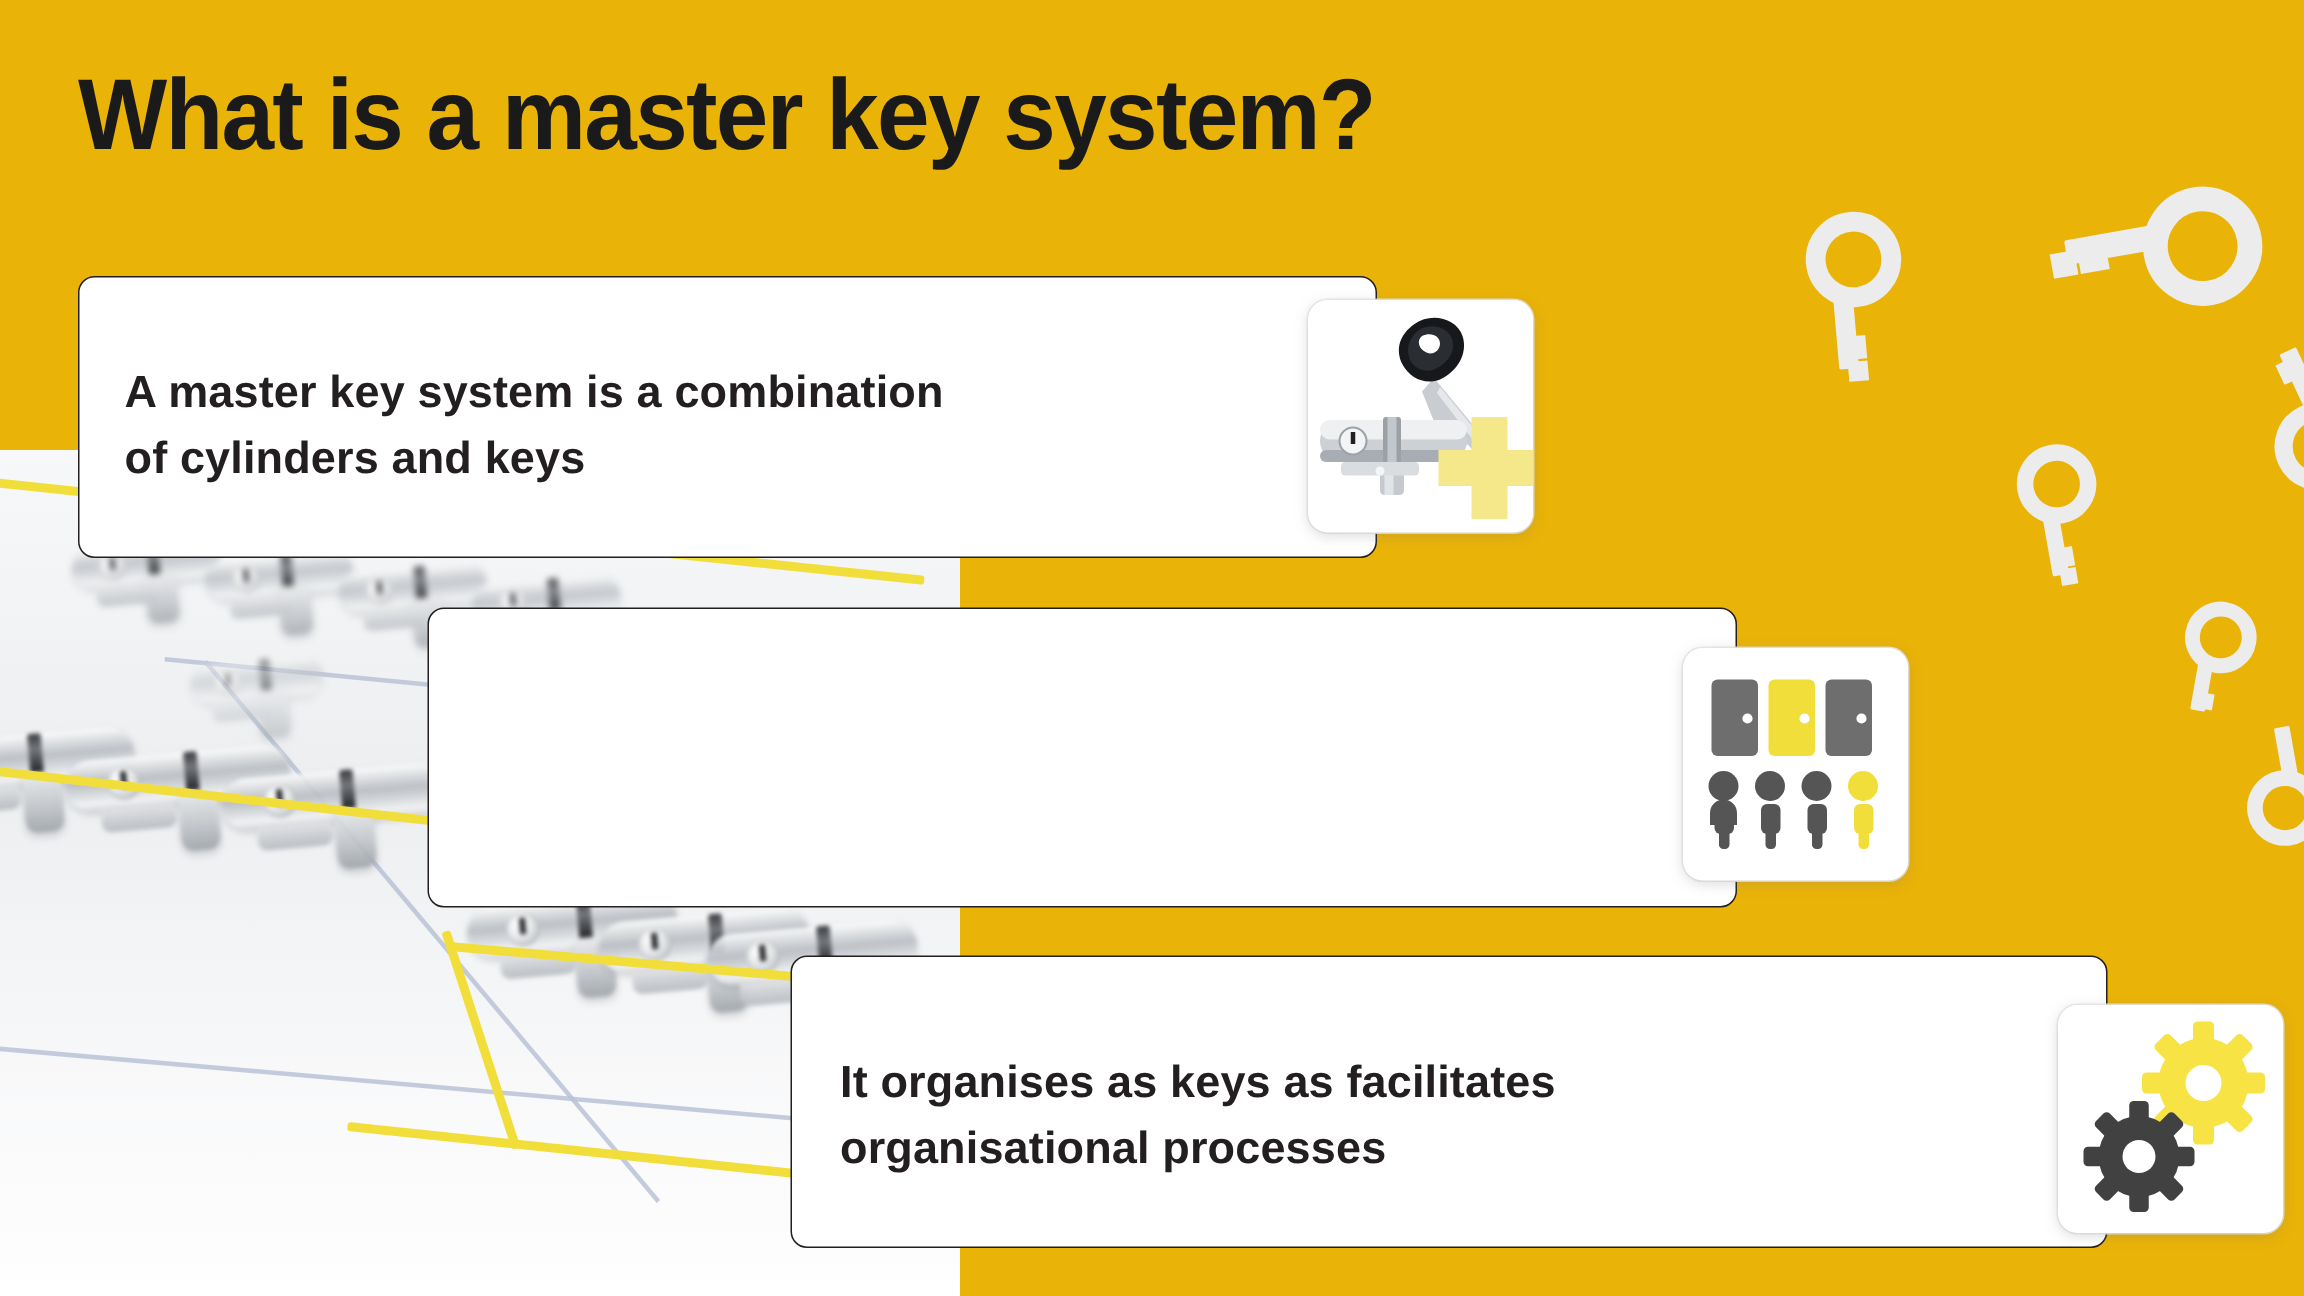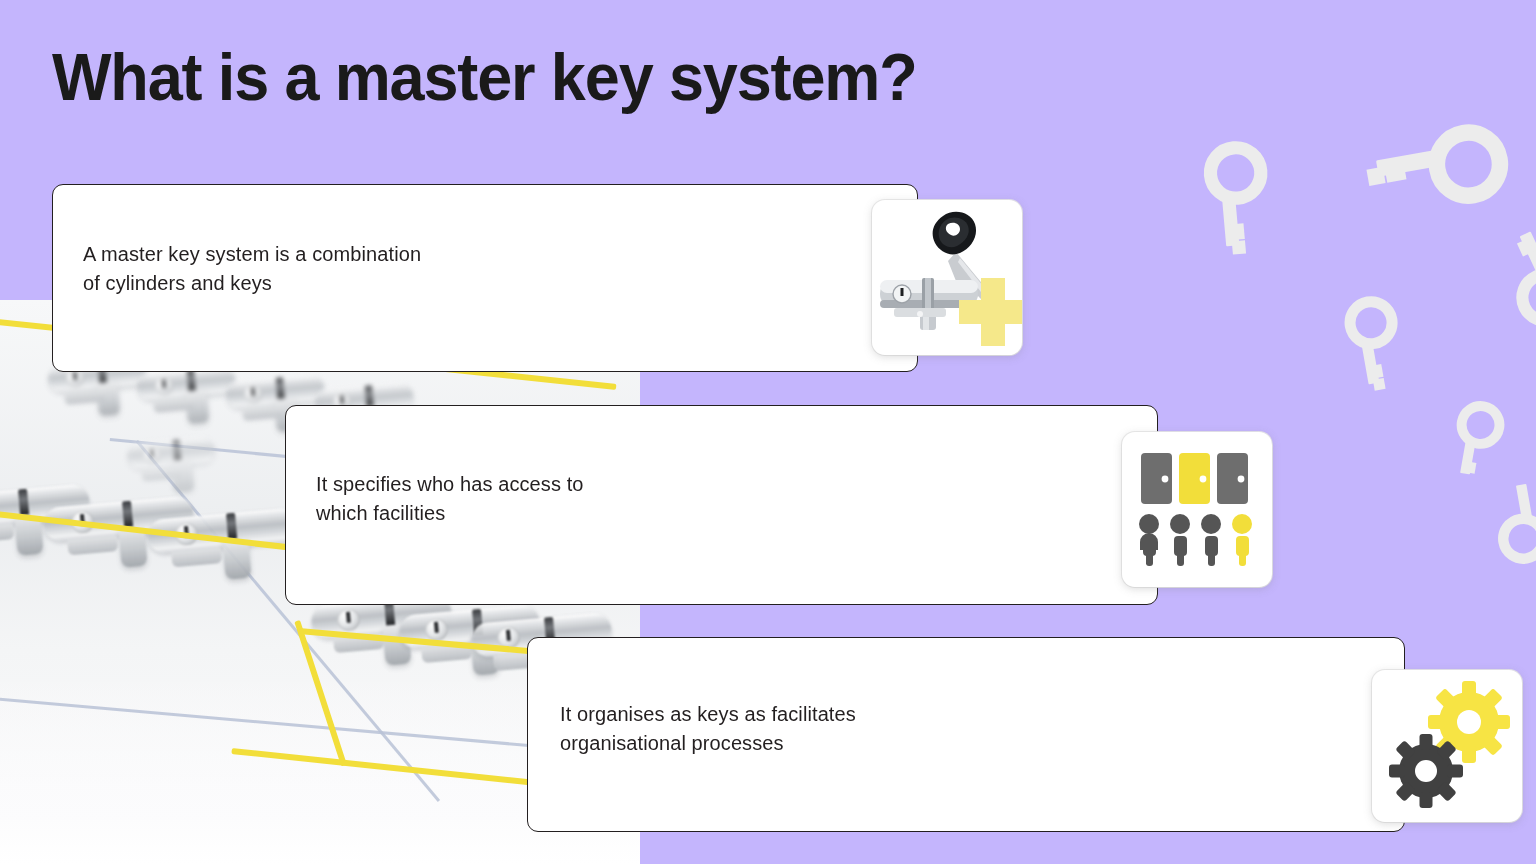--- a/index.html
+++ b/index.html
@@ -4,21 +4,21 @@
 <style>
   * { margin:0; padding:0; box-sizing:border-box; }
   html, body { width:1536px; height:864px; overflow:hidden; }
   body {
     font-family:"Liberation Sans", sans-serif;
     background:#ffffff;
     position:relative;
   }
 
   
-  #stage { position:absolute; inset:0; width:1536px; height:864px; overflow:hidden; background:#c4b5fd; }
+  #stage { position:absolute; inset:0; width:1536px; height:864px; overflow:hidden; background:#eab308; }
 
   
   .bg-photo { position:absolute; left:0; top:300px; width:640px; height:564px; overflow:hidden; }
   .floor {
     position:absolute; left:-40px; top:0; width:720px; height:564px;
     background:
       linear-gradient(180deg,#f7f8f9 0%, #eceef0 40%, #f4f5f6 62%, #fbfbfc 100%);
   }
   .floor:after{
     content:""; position:absolute; left:0; right:0; bottom:0; height:190px;
@@ -71,23 +71,23 @@
   
   .card {
     position:absolute;
     background:#ffffff;
     border:1.6px solid #231f20;
     border-radius:11px;
   }
   .card-text {
     position:absolute;
     color:#231f20;
-    font-size:20px;
+    font-size:30px;
     line-height:1.46;
-    font-weight:400;
+    font-weight:700;
     letter-spacing:.1px;
     white-space:pre-line;
   }
 
   
   .icon-tile {
     position:absolute;
     background:#ffffff;
     border-radius:13px;
     box-shadow:0 2px 9px rgba(120,120,120,.26), 0 0 0 1px rgba(235,235,235,.9);
@@ -292,22 +292,20 @@
         <circle cx="40" cy="44" r="3" fill="#f4f5f6"></circle>
       </g>
 
       <g>
         <path d="M99,88 h22 v-22 h24 v22 h22 v24 h-22 v22 h-24 v-22 h-22 Z" fill="#f5e88a" transform="translate(-12,12)"></path>
       </g>
     </svg>
   </div>
 
   <div class="card" style="left:285px; top:405px; width:873px; height:200px;"></div>
-  <div class="card-text" style="left:316px; top:470px; width:700px;">It specifies who has access to
-which facilities</div>
 
   <div class="icon-tile" style="left:1122px; top:432px; width:150px; height:155px;">
     <svg width="150" height="155" viewBox="0 0 150 155">
 
       <rect x="19" y="21" width="31" height="51" rx="4" fill="#6e6e6e"></rect>
       <circle cx="43" cy="47" r="3.4" fill="#ffffff"></circle>
       <rect x="57" y="21" width="31" height="51" rx="4" fill="#f2de3a"></rect>
       <circle cx="81" cy="47" r="3.4" fill="#ffffff"></circle>
       <rect x="95" y="21" width="31" height="51" rx="4" fill="#6e6e6e"></rect>
       <circle cx="119" cy="47" r="3.4" fill="#ffffff"></circle>

